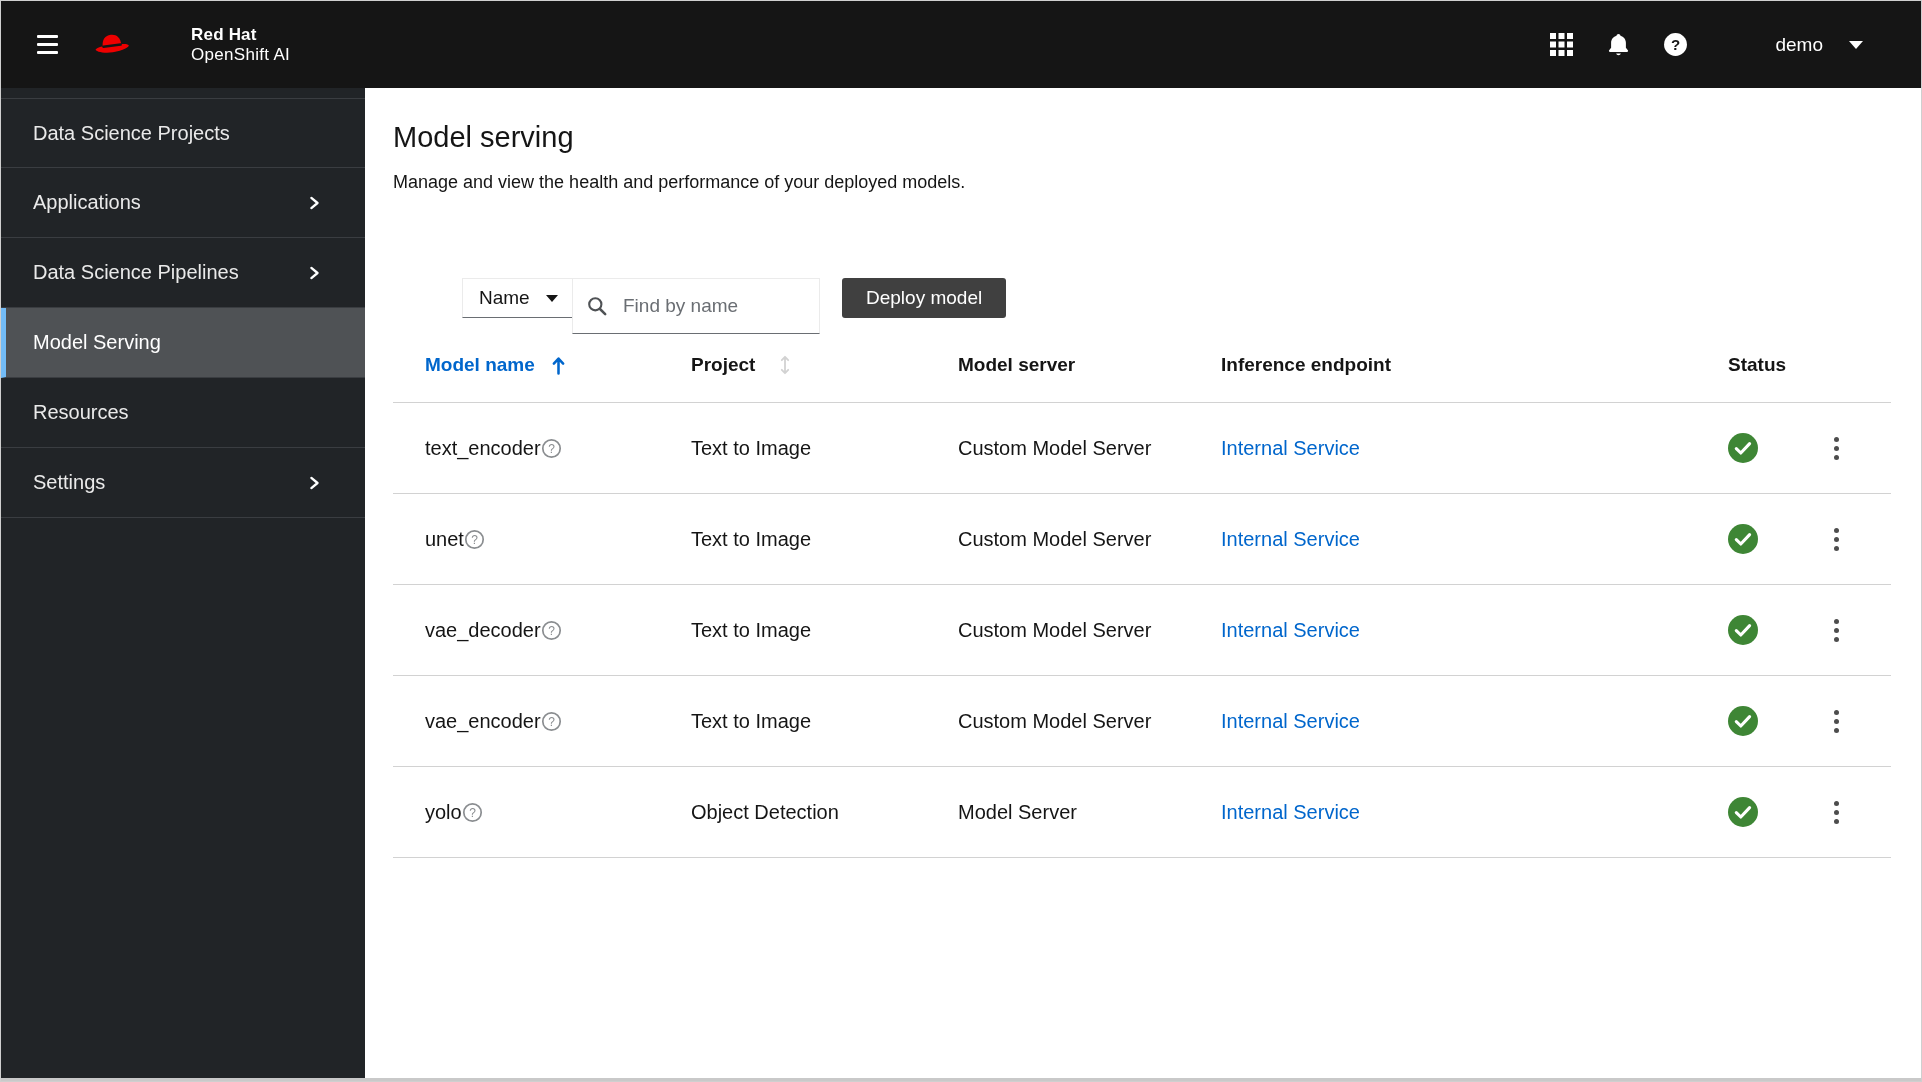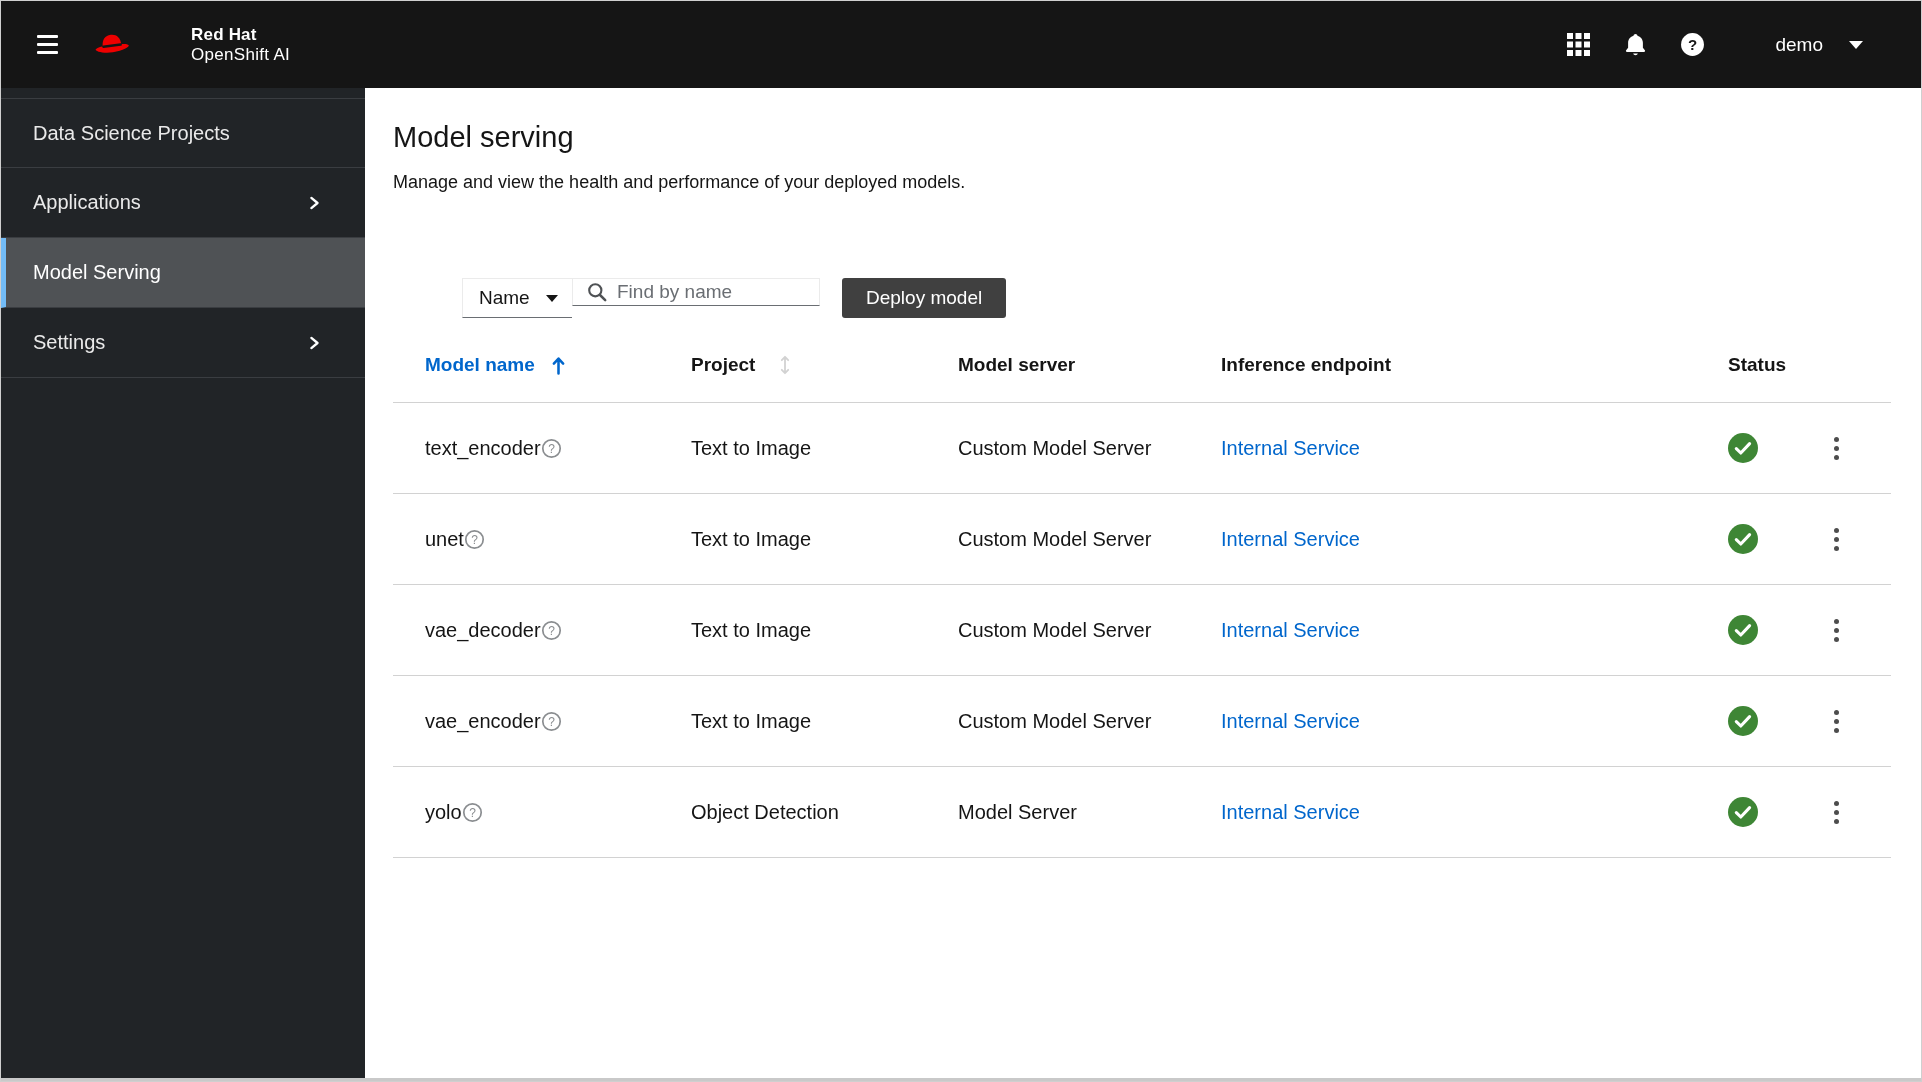--- a/index.html
+++ b/index.html
@@ -31,21 +31,21 @@
   .brand-line1 { font-size: 17px; font-weight: 700; letter-spacing: .2px; }
   .brand-line2 { font-size: 17px; font-weight: 400; letter-spacing: .3px; }
 
   .masthead-right { margin-left: auto; display: flex; align-items: center; padding-right: 58px; }
   .icon-btn {
     width: 44px; height: 44px; background: none; border: none; cursor: pointer;
     display: flex; align-items: center; justify-content: center;
   }
   .icon-btn + .icon-btn { margin-left: 13px; }
   .user-menu {
-    margin-left: 61px; background: none; border: none; cursor: pointer;
+    margin-left: 78px; background: none; border: none; cursor: pointer;
     display: flex; align-items: center; gap: 26px;
   }
   .user-name { color: #fff; font-size: 19px; }
   .caret-down-white { width: 0; height: 0; border-left: 7px solid transparent; border-right: 7px solid transparent; border-top: 8px solid #fff; }
 
   
   .layout { flex: 1 1 auto; display: flex; min-height: 0; }
 
   
   .sidebar { flex: 0 0 364px; width: 364px; background: #212427; padding-top: 10px; }
@@ -73,23 +73,23 @@
   .toolbar { margin-top: 84px; margin-left: 25px; display: flex; align-items: center; height: 40px; padding-left: 44px; }
   .filter-group { display: flex; height: 40px; }
   .name-select {
     width: 110px; height: 40px; background: #fff;
     border: 1px solid #ebebeb; border-bottom-color: #6a6e73; border-right: none;
     display: flex; align-items: center; padding: 0 14px 0 16px;
     font-size: 19px; color: #151515; cursor: pointer;
   }
   .caret-down-dark { margin-left: auto; width: 0; height: 0; border-left: 6px solid transparent; border-right: 6px solid transparent; border-top: 7px solid #151515; }
   .search-box {
-    width: 248px; height: 28px; background: #fff;
+    width: 248px; height: 56px; background: #fff;
     border: 1px solid #ebebeb; border-bottom-color: #6a6e73;
-    display: flex; align-items: center; padding: 0 12px 0 14px; gap: 10px;
+    display: flex; align-items: center; padding: 0 12px 0 14px; gap: 16px;
   }
   .search-box input {
     border: none; outline: none; flex: 1; font-size: 19px; color: #151515;
     font-family: "Liberation Sans", "DejaVu Sans", sans-serif; background: transparent; min-width: 0;
   }
   .search-box input::placeholder { color: #6a6e73; opacity: 1; }
   .deploy-btn {
     margin-left: 22px; height: 40px; padding: 0 24px;
     background: #404040; color: #fff; border: none; border-radius: 3px;
     font-size: 19px; font-family: "Liberation Sans", "DejaVu Sans", sans-serif; cursor: pointer;
@@ -203,26 +203,38 @@
 
   <li class="nav-item">
     <span class="nav-label">Applications</span>
     <span class="nav-chevron">
       <svg width="14" height="14" viewBox="0 0 16 16">
         <path d="M5 2.2 L12 8 L5 13.8" fill="none" stroke="#ffffff" stroke-width="2.7" stroke-linecap="round" stroke-linejoin="round"></path>
       </svg>
     </span>
   </li>
 
+  <li class="nav-item">
+    <span class="nav-label">Data Science Pipelines</span>
+    <span class="nav-chevron">
+      <svg width="14" height="14" viewBox="0 0 16 16">
+        <path d="M5 2.2 L12 8 L5 13.8" fill="none" stroke="#ffffff" stroke-width="2.7" stroke-linecap="round" stroke-linejoin="round"></path>
+      </svg>
+    </span>
+  </li>
 
   <li class="nav-item active">
     <span class="nav-label">Model Serving</span>
 
   </li>
 
+  <li class="nav-item">
+    <span class="nav-label">Resources</span>
+
+  </li>
 
   <li class="nav-item">
     <span class="nav-label">Settings</span>
     <span class="nav-chevron">
       <svg width="14" height="14" viewBox="0 0 16 16">
         <path d="M5 2.2 L12 8 L5 13.8" fill="none" stroke="#ffffff" stroke-width="2.7" stroke-linecap="round" stroke-linejoin="round"></path>
       </svg>
     </span>
   </li>
 </ul>

